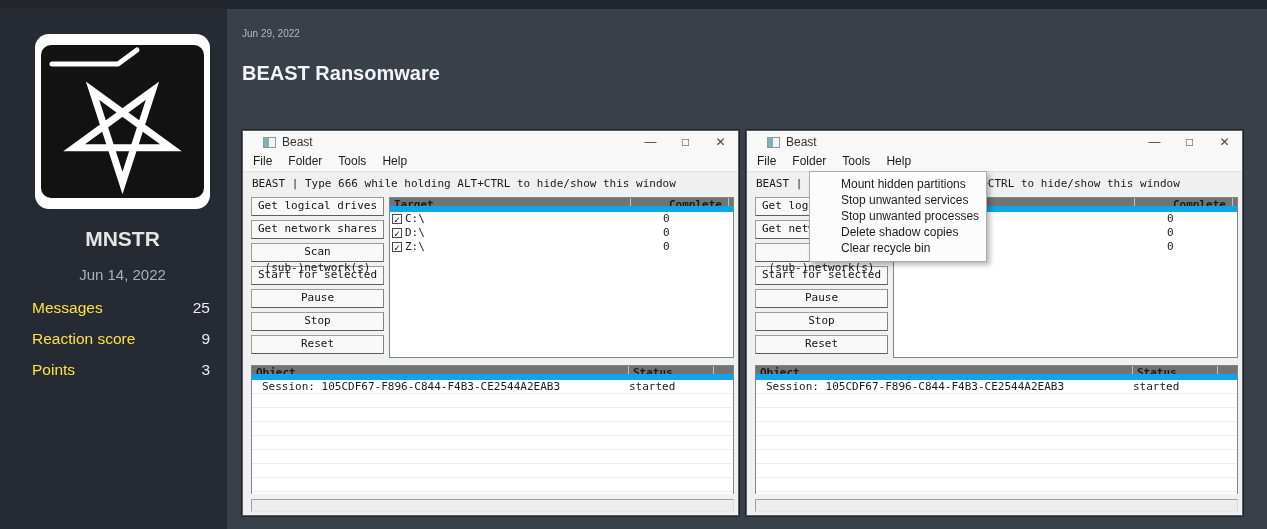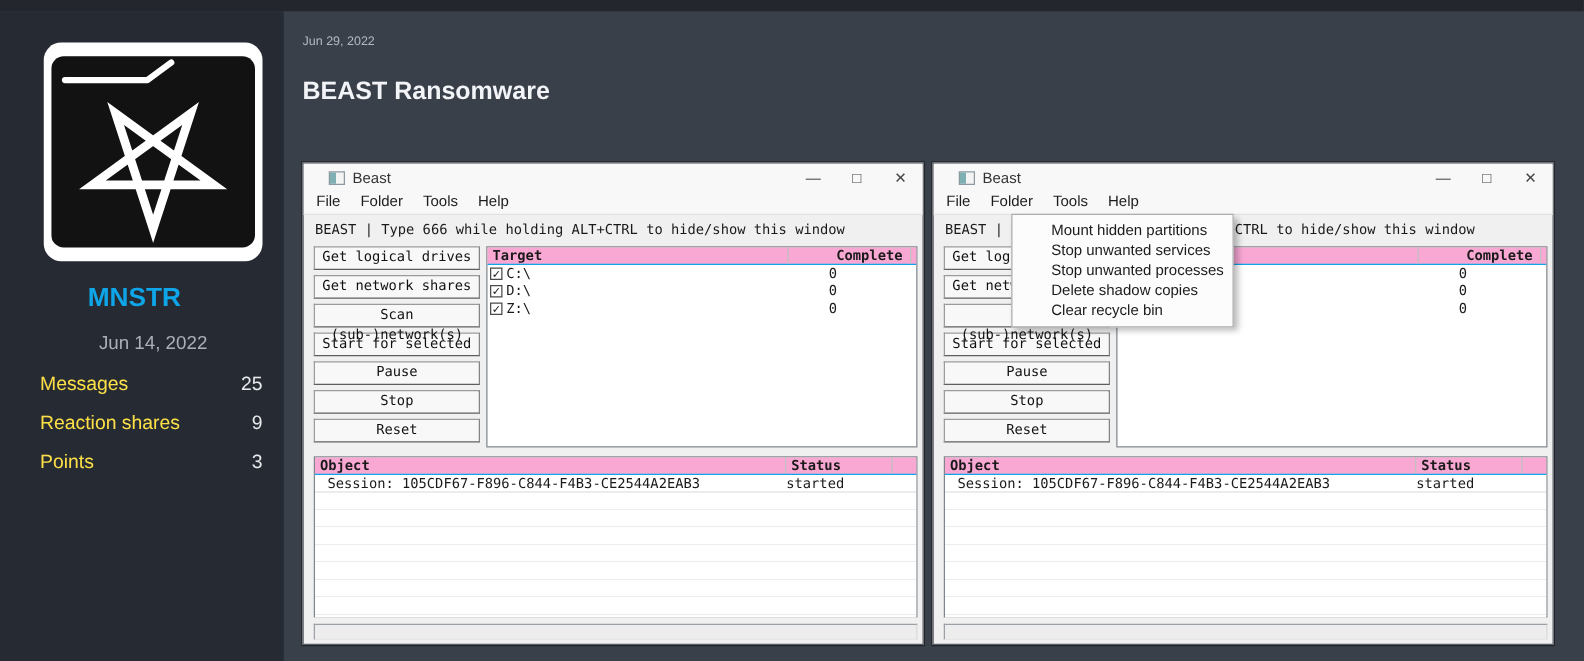--- a/index.html
+++ b/index.html
@@ -8,22 +8,22 @@
   .page { position:relative; width:1267px; height:529px; background:#3a404a; }
 
   
   .top-strip { position:absolute; left:0; top:0; width:1267px; height:9px; background:#23262d; }
   .sidebar { position:absolute; left:0; top:9px; width:227px; height:520px; background:#262b33; }
 
   .avatar { position:absolute; left:35px; top:25px; width:175px; height:175px;
             background:#fff; border-radius:14px; padding:6px; }
   .avatar svg { display:block; width:163px; height:163px; }
 
-  .username { position:absolute; left:20px; top:218px; width:175px; text-align:center;
-              font-size:21px; font-weight:bold; color:#0ea5e9; cursor:pointer; }
+  .username { position:absolute; left:35px; top:218px; width:175px; text-align:center;
+              font-size:21px; font-weight:bold; color:#e5e5e5; cursor:pointer; }
   .join-date { position:absolute; left:35px; top:257px; width:175px; text-align:center;
                font-size:15px; color:#a9afb8; }
   .stats { position:absolute; left:32px; top:290px; width:178px; }
   .stat-row { display:flex; justify-content:space-between; margin-bottom:13px;
               font-size:15.5px; }
   .stat-label { color:#fde047; }
   .stat-value { color:#e8eaed; }
 
   .post-date { position:absolute; left:242px; top:28px; font-size:10px; color:#b3b8c0; }
   .post-title { position:absolute; left:242px; top:62px; font-size:20px; font-weight:bold; color:#f2f4f7; }
@@ -52,22 +52,22 @@
   .btn-col { position:absolute; left:8px; top:66px; width:133px; }
   .btn { height:19px; margin-bottom:4px; background:#f8f8f8; text-align:center;
          border:1px solid #9b9b9b; border-bottom-color:#5e5e5e; border-right-color:#848484;
          font-family:"DejaVu Sans Mono", monospace; font-size:11px; line-height:16px;
          color:#111; cursor:pointer; }
 
   .tlist { position:absolute; left:146px; top:66px; width:345px; height:161px;
            background:#fff; border:1px solid #7f858c; }
   .olist { position:absolute; left:8px; top:234px; width:483px; height:129px;
            background:#fff; border:1px solid #7f858c; }
-  .list-header { display:flex; height:14px; border-bottom:1px solid #0ea5e9;
-                 font-weight:bold; background:#f9a8d4; }
+  .list-header { display:flex; height:14px; border-bottom:6px solid #0ea5e9;
+                 font-weight:bold; background:#737373; }
   .hcell { border-right:1px solid #c0c0c0; padding-left:4px; line-height:13px; overflow:hidden; }
   .tlist .hc1 { width:265px; } .tlist .hc2 { width:70px;margin-left:34px; } .tlist .hc3 { flex:1; border-right:none; }
   .olist .hc1 { width:377px; } .olist .hc2 { width:85px; } .olist .hc3 { flex:1; border-right:none; }
   .rows { position:relative; }
   .olist .rows { height:114px;
     background-image:repeating-linear-gradient(to bottom,#fff 0 13px,#ececec 13px 14px); }
   .trow { display:flex; height:14px; align-items:center; }
   .cb { width:10px; height:10px; border:1px solid #4a4a4a; background:#fff; margin:0 3px 0 2px;
         font-size:10px; line-height:9px; text-align:center; color:#111; cursor:pointer; }
   .drive-label { line-height:14px; }
@@ -101,21 +101,21 @@
       </svg>
     </div>
     <div class="username">MNSTR</div>
     <div class="join-date">Jun 14, 2022</div>
     <div class="stats">
       <div class="stat-row">
         <span class="stat-label">Messages</span>
         <span class="stat-value">25</span>
       </div>
       <div class="stat-row">
-        <span class="stat-label">Reaction shares</span>
+        <span class="stat-label">Reaction score</span>
         <span class="stat-value">9</span>
       </div>
       <div class="stat-row">
         <span class="stat-label">Points</span>
         <span class="stat-value">3</span>
       </div>
     </div>
   </div>
 
   <div class="post-date">Jun 29, 2022</div>

